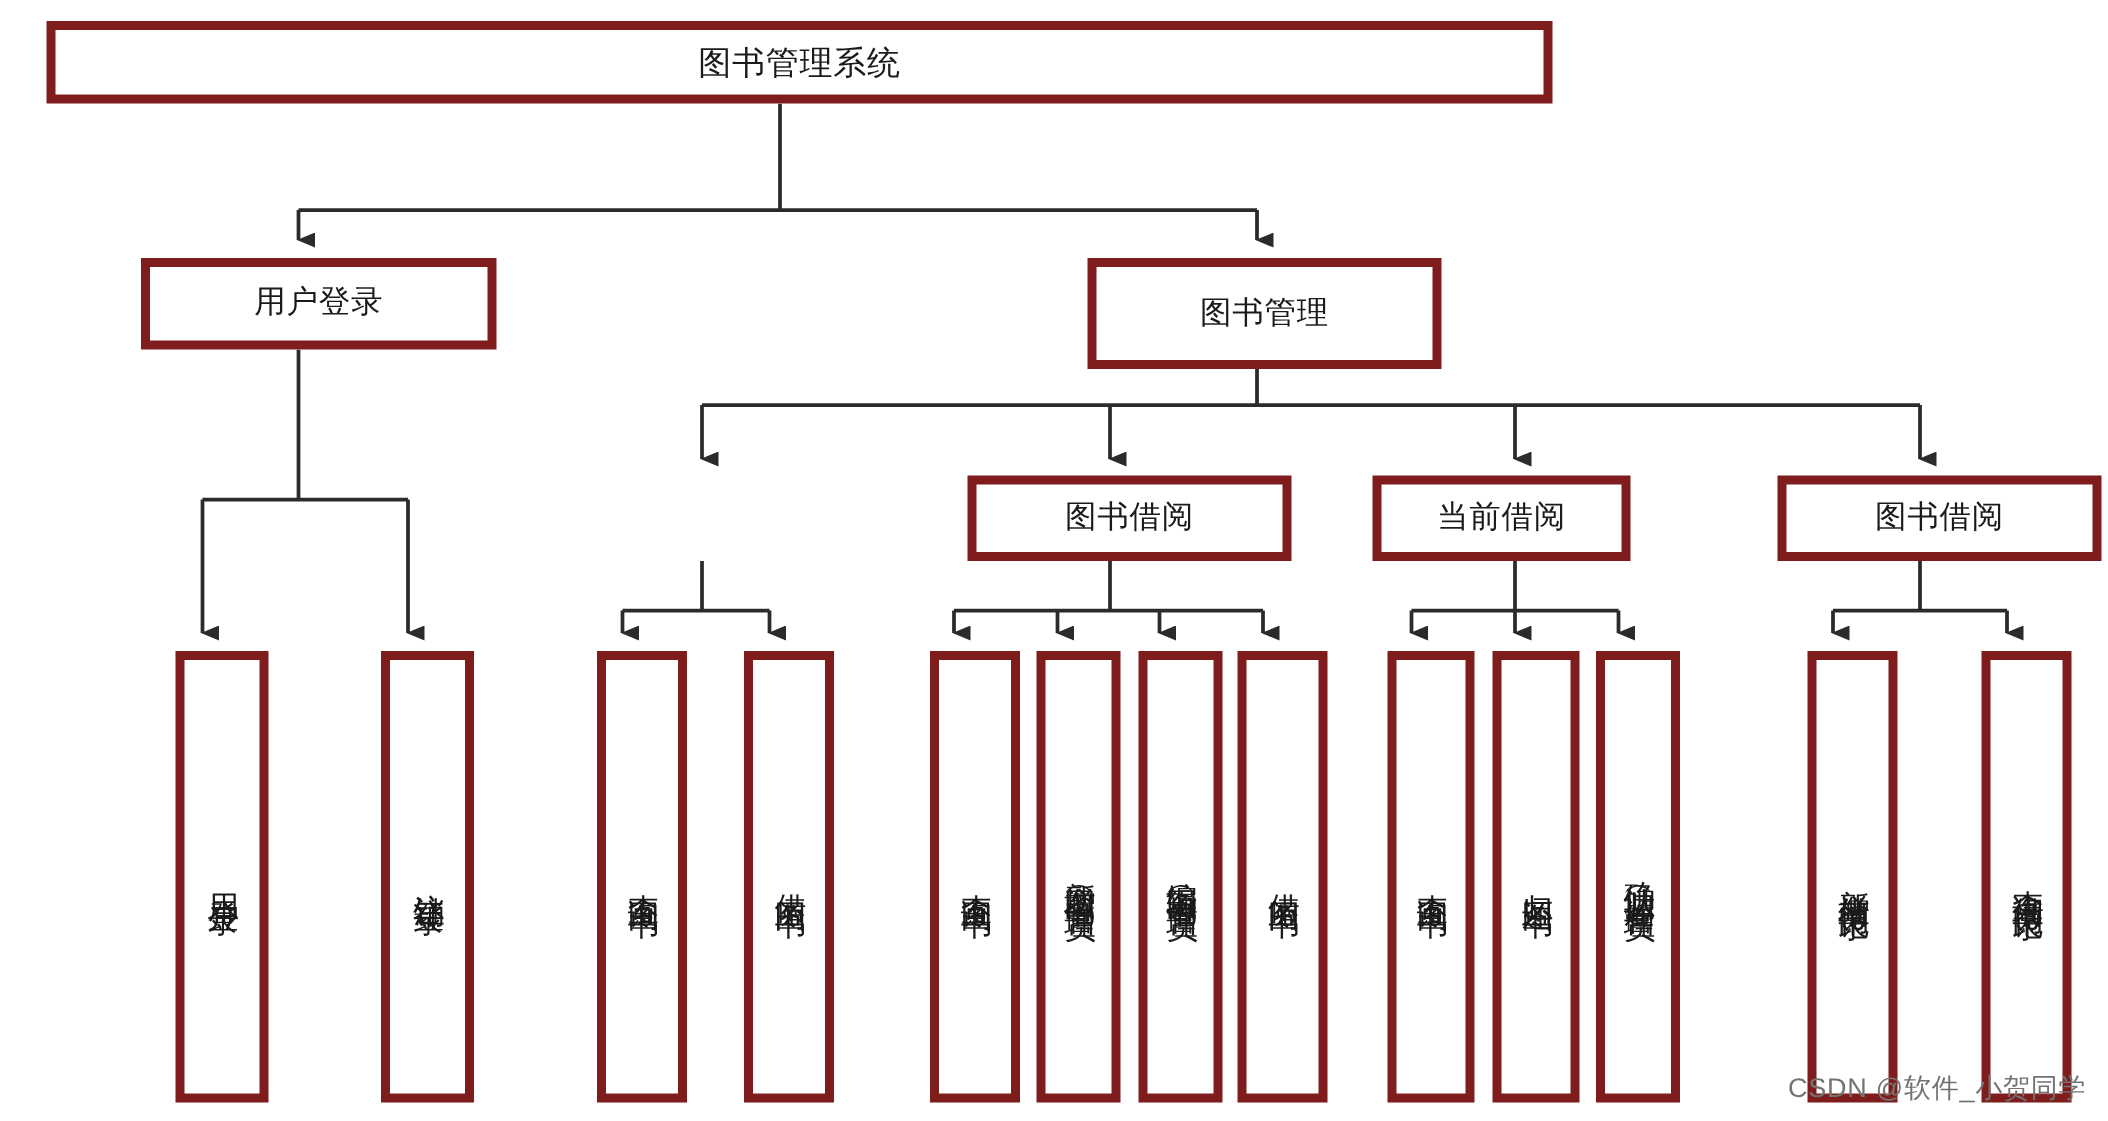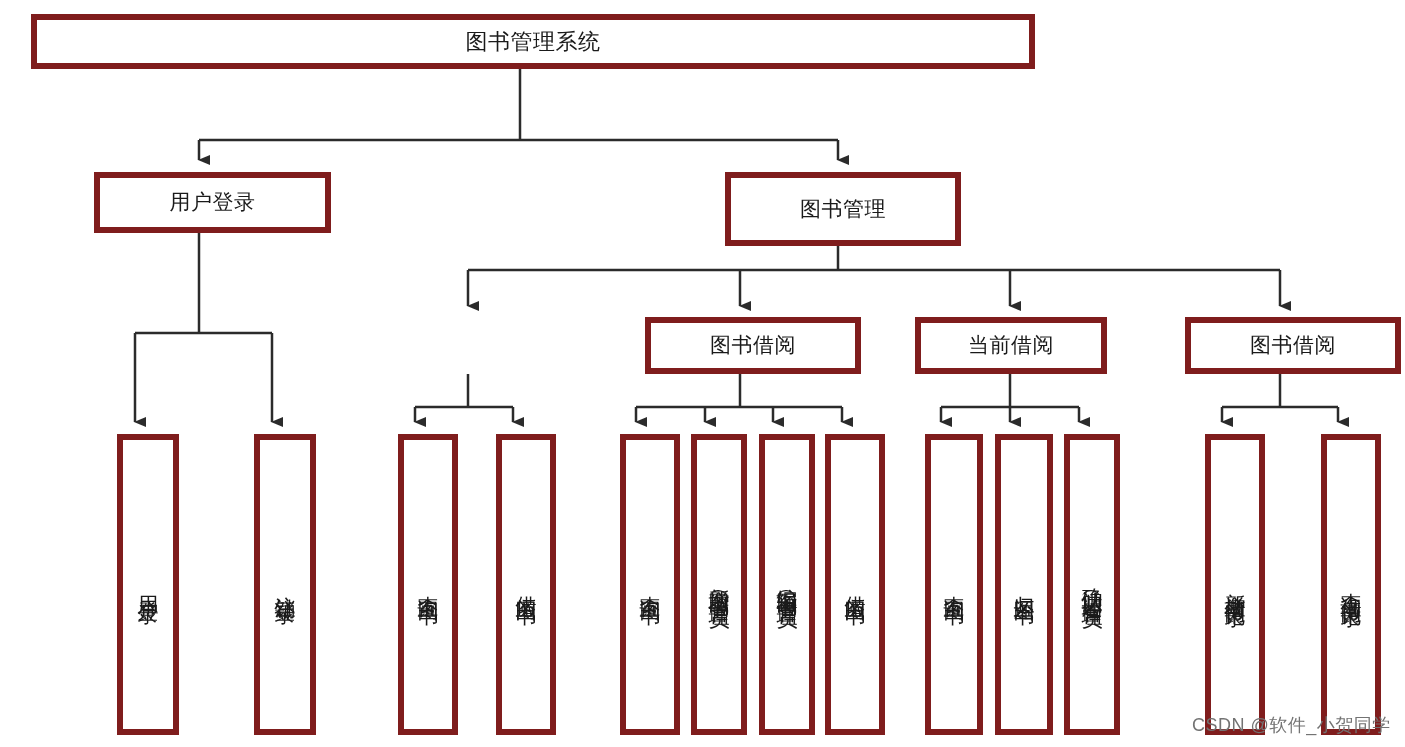--- a/index.html
+++ b/index.html
@@ -121,21 +121,21 @@
   <div class="node" style="left:81px; top:172px; width:237px; height:61px;">
     <span class="lbl">用户登录</span>
   </div>
   <div class="node" style="left:712px; top:172px; width:236px; height:74px;">
     <span class="lbl">图书管理</span>
   </div>
 
   <div class="node" style="left:632px; top:317px; width:216px; height:57px;">
     <span class="lbl">图书借阅</span>
   </div>
-  <div class="node" style="left:902px; top:317px; width:192px; height:57px;">
+  <div class="node" style="left:902px; top:317px; width:172px; height:57px;">
     <span class="lbl">当前借阅</span>
   </div>
   <div class="node" style="left:1172px; top:317px; width:216px; height:57px;">
     <span class="lbl">图书借阅</span>
   </div>
 
   <div class="node vert" style="left:104px; top:434px; width:62px; height:301px;">
     <span class="lbl">用户登录</span>
   </div>
   <div class="node vert" style="left:241px; top:434px; width:62px; height:301px;">

